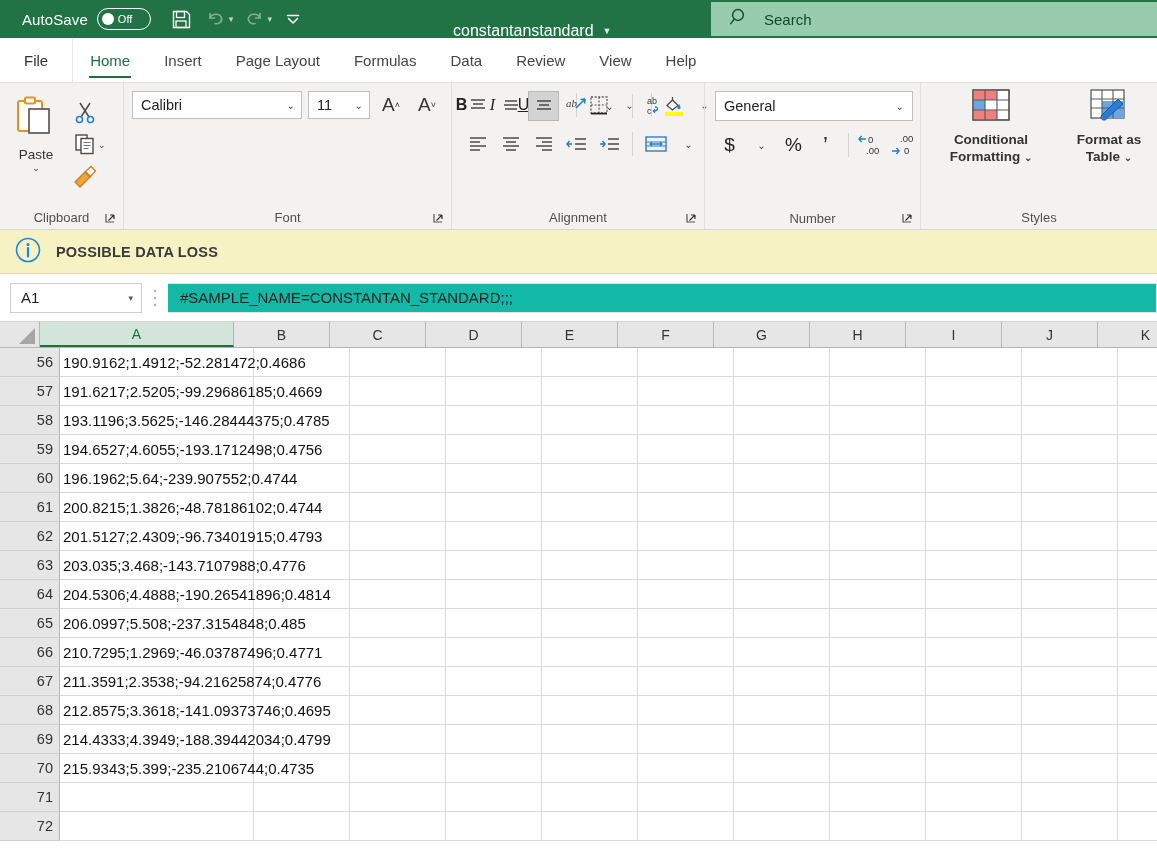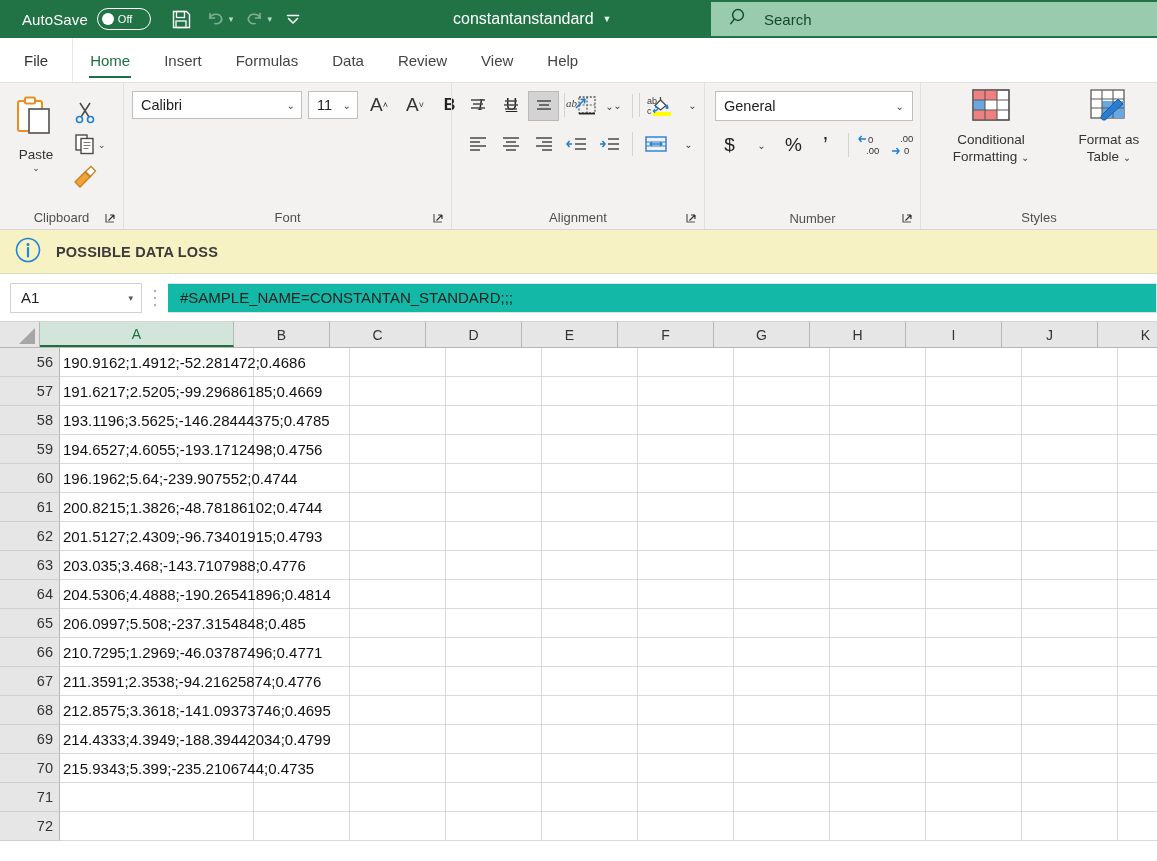--- a/index.html
+++ b/index.html
@@ -34,21 +34,21 @@
 
   .tb-icon {
     width: 34px; height: 38px;
     display: flex; align-items: center; justify-content: center;
   }
   .tb-icon svg { display: block; }
   .qat { display: flex; align-items: center; margin-left: 14px; }
   .mini-caret { font-size: 9px; color: #bcd9c8; margin-left: -4px; margin-right: 4px; }
 
   .doc-title {
-    position: absolute; left: 453px; top: 0; height: 38px;
+    position: absolute; left: 453px; top: 12px; height: 38px;
     display: flex; align-items: center; gap: 9px;
     font-size: 16px; color: #ffffff;
   }
   .doc-caret { font-size: 9px; color: #dfeee6; }
 
   .searchbox {
     position: absolute; left: 711px; top: 2px;
     width: 446px; height: 34px;
     background: #99cbae;
     display: flex; align-items: center; gap: 14px;
@@ -111,21 +111,21 @@
   
   .g-font { width: 328px; }
   .font-rows { display: flex; flex-direction: row; padding-left: 8px; gap: 5px; width: 100%; align-items: center; }
   .font-row1 { display: flex; align-items: center; gap: 6px; }
   .ff-input, .fs-input {
     height: 28px; background: #fff; border: 1px solid #bfbfbf;
     display: flex; align-items: center; padding: 0 6px 0 8px;
     font-size: 14.5px; color: #222;
   }
   .ff-input { width: 170px; justify-content: space-between; }
-  .fs-input { width: 50px; justify-content: space-between; }
+  .fs-input { width: 62px; justify-content: space-between; }
   .cv { font-size: 10px; color: #444; }
   .grow-btn, .shrink-btn {
     width: 30px; height: 28px; display: flex; align-items: center; justify-content: center;
     font-size: 19px; color: #333; position: relative;
   }
   .sup { font-size: 9px; vertical-align: super; margin-left: 0px; }
   .font-row2 { display: flex; align-items: center; gap: 2px; }
   .fbtn {
     min-width: 29px; height: 28px; display: flex; align-items: center; justify-content: center;
     font-size: 16px; color: #222;
@@ -150,21 +150,21 @@
     width: 198px; height: 30px; background: #fff; border: 1px solid #bfbfbf;
     display: flex; align-items: center; justify-content: space-between;
     padding: 0 8px; font-size: 14.5px; color: #222;
   }
   .num-row2 { display: flex; align-items: center; gap: 3px; }
   .nbtn { min-width: 29px; height: 30px; display: flex; align-items: center; justify-content: center;
           font-size: 19px; color: #222; }
 
   
   .g-styles { flex: 1; }
-  .styles-body { display: flex; align-items: flex-start; padding-left: 22px; padding-top: 4px; gap: 22px; }
+  .styles-body { display: flex; align-items: flex-start; padding-left: 22px; padding-top: 4px; gap: 22px; font-weight: bold; }
   .style-item { width: 96px; display: flex; flex-direction: column; align-items: center; }
   .style-txt { font-size: 13.5px; color: #333; line-height: 17px; text-align: center; margin-top: 4px; }
 
   
   .warnbar {
     height: 44px; background: #f7f2c3;
     display: flex; align-items: center; gap: 14px;
     padding-left: 14px;
     border-bottom: 1px solid #dcd9b5;
     white-space: nowrap; overflow: hidden;
@@ -293,20 +293,21 @@
         </svg>
     </span>
     <span class="s-ph">Search</span>
   </div>
 </div>
 
 <div class="tabbar">
   <div class="tab file">File</div>
   <div class="tab active">Home</div>
   <div class="tab">Insert</div>
+  <div class="tab">Page Layout</div>
   <div class="tab">Formulas</div>
   <div class="tab">Data</div>
   <div class="tab">Review</div>
   <div class="tab">View</div>
   <div class="tab">Help</div>
 </div>
 
 <div class="ribbon">
 
   <div class="rgroup g-clipboard">

